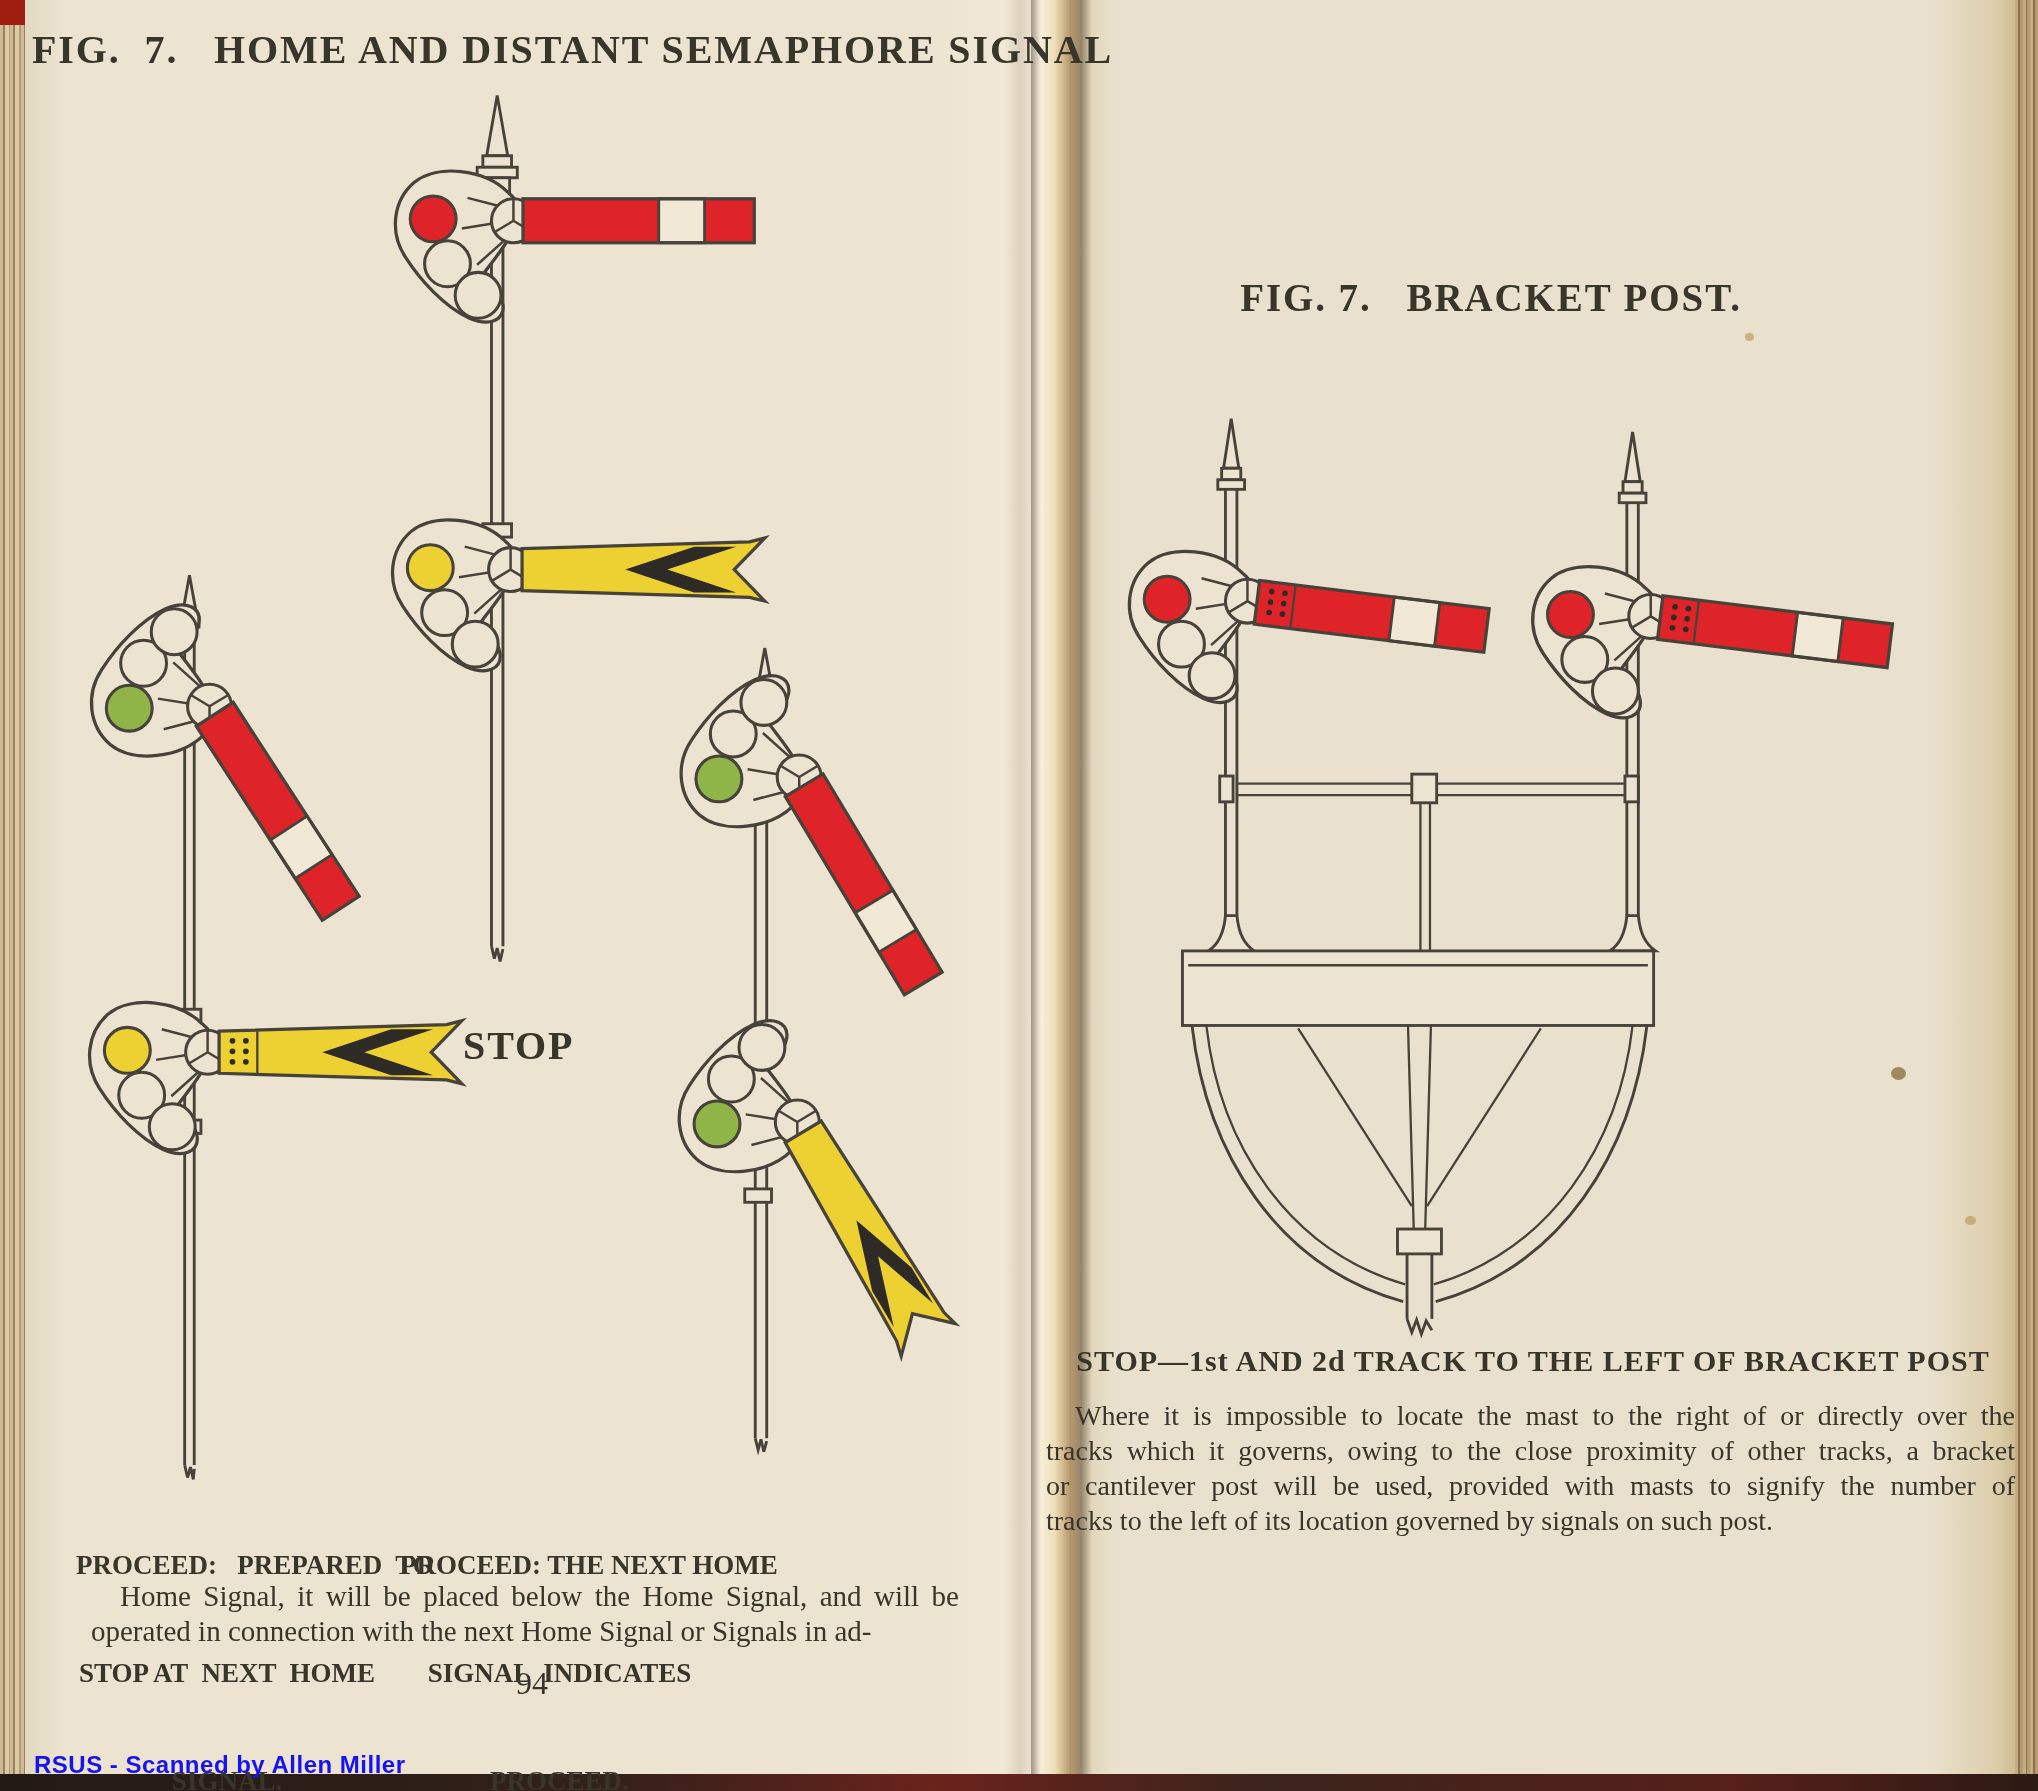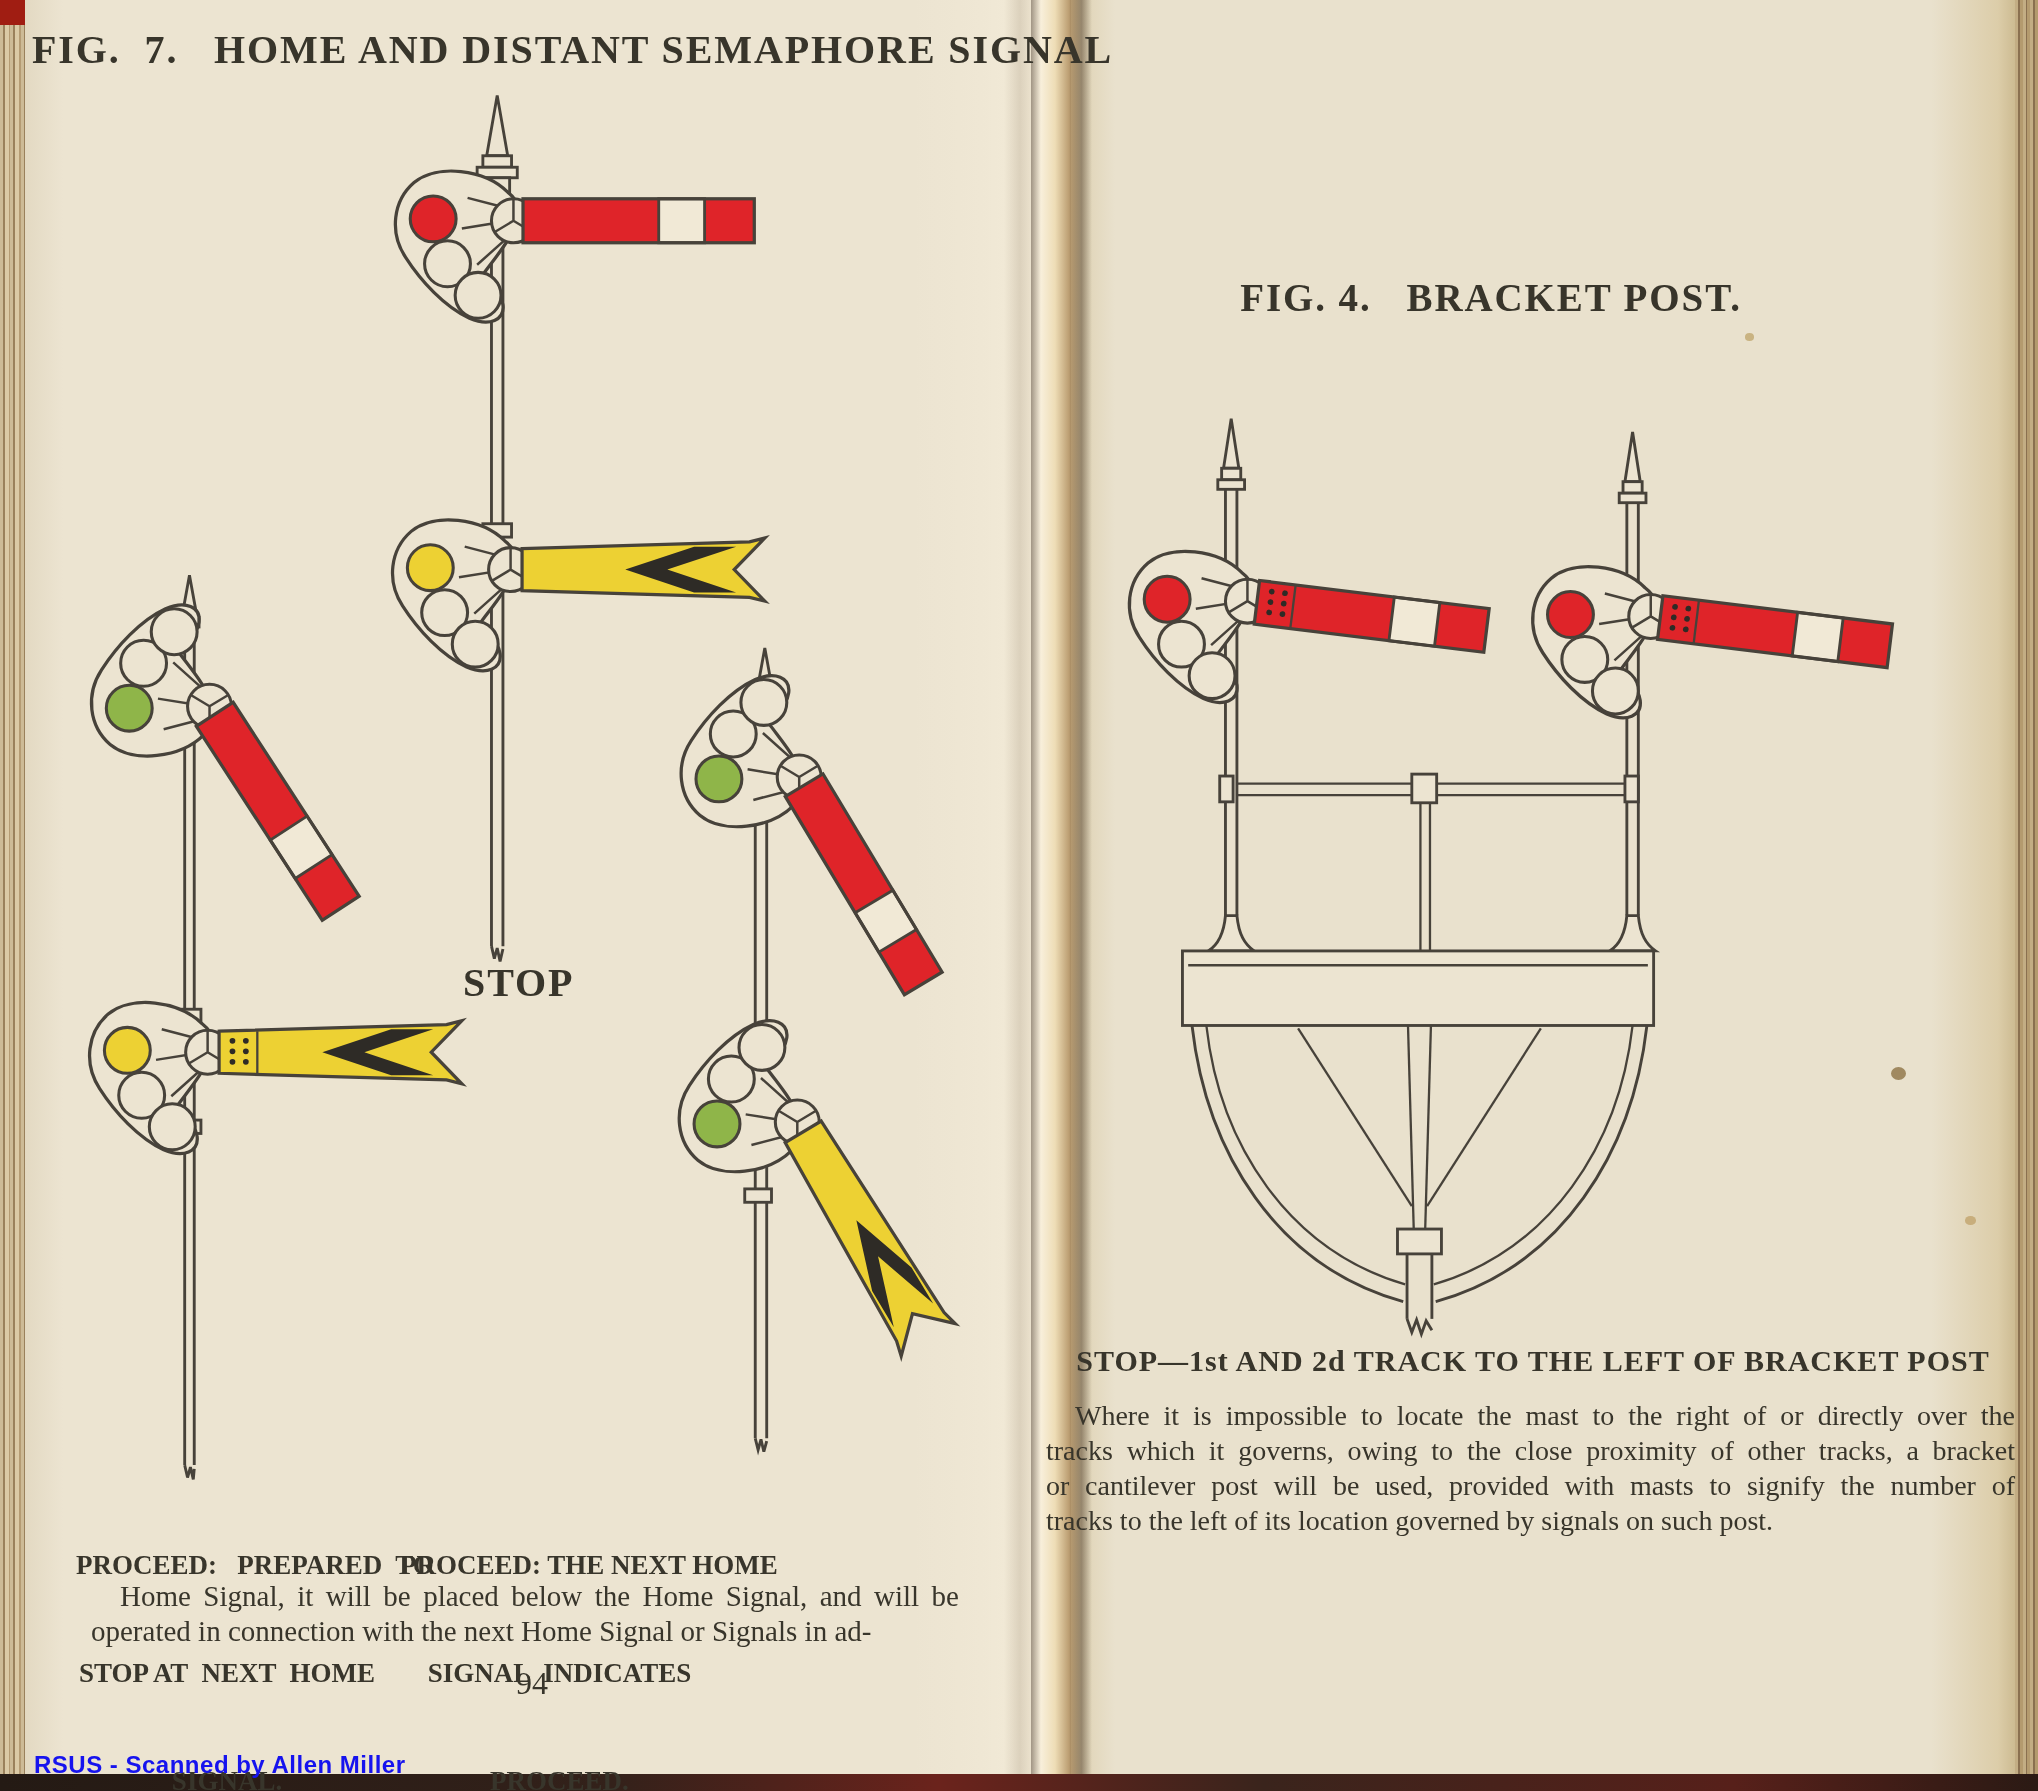--- a/index.html
+++ b/index.html
@@ -22,21 +22,21 @@
     background:linear-gradient(90deg,#241a14 0%,#33211a 30%,#6b231c 46%,#3a241c 62%,#57201a 85%,#2b1a14 100%);}
   
   .spot{position:absolute;border-radius:50%;}
   #spot1{left:1891px;top:1067px;width:15.3px;height:13.4px;background:#8d7345;opacity:.8;}
   #spot2{left:1745px;top:333px;width:8.6px;height:7.6px;background:#c9b382;}
   #spot3{left:1965px;top:1216px;width:10.5px;height:8.6px;background:#c8ae7c;}
   
   .t{position:absolute;color:var(--c-text);}
   #title-left{left:32px;top:26px;width:985px;font-size:40px;font-weight:bold;
     letter-spacing:1.9px;white-space:pre;}
-  #stop-label{left:463px;top:959px;font-size:40px;font-weight:bold;letter-spacing:1.9px;}
+  #stop-label{left:463px;top:1022px;font-size:40px;font-weight:bold;letter-spacing:1.9px;}
   .capcol{font-weight:bold;font-size:27px;line-height:36px;text-align:center;white-space:pre;}
   #cap-left{left:76px;top:1475px;width:302px;}
   #cap-right{left:400px;top:1475px;width:319px;}
   .para{font-size:29px;line-height:35px;}
   .para .bline:not(:last-child){text-align:justify;text-align-last:justify;}
   .para .bline:first-child{text-indent:29px;}
   #body-left{left:91px;top:1579px;width:868px;}
   #page-num-94{left:516px;top:1665px;font-size:32px;}
   #credit{left:34px;top:1751px;font-family:"Liberation Sans",sans-serif;font-size:24px;
     font-weight:bold;color:var(--c-blue);letter-spacing:0.5px;}
@@ -230,21 +230,21 @@
     <div>PROCEED.</div>
   </div>
 
   <div class="t para" id="body-left">
     <div class="bline">Home Signal, it will be placed below the Home Signal, and will be</div>
     <div class="bline">operated in connection with the next Home Signal or Signals in ad-</div>
   </div>
   <div class="t" id="page-num-94">94</div>
   <div class="t" id="credit">RSUS - Scanned by Allen Miller</div>
 
-  <div class="t" id="title-right">FIG. 4.   BRACKET POST.</div>
+  <div class="t" id="title-right">FIG. 7.   BRACKET POST.</div>
   <div class="t" id="cap-bracket">STOP—1st AND 2d TRACK TO THE LEFT OF BRACKET POST</div>
   <div class="t para" id="body-right">
     <div class="bline">Where it is impossible to locate the mast to the right of or directly over the</div>
     <div class="bline">tracks which it governs, owing to the close proximity of other tracks, a bracket</div>
     <div class="bline">or cantilever post will be used, provided with masts to signify the number of</div>
     <div class="bline">tracks to the left of its location governed by signals on such post.</div>
   </div>
   <div class="t" id="page-num-95">95</div>
 
 </div>

